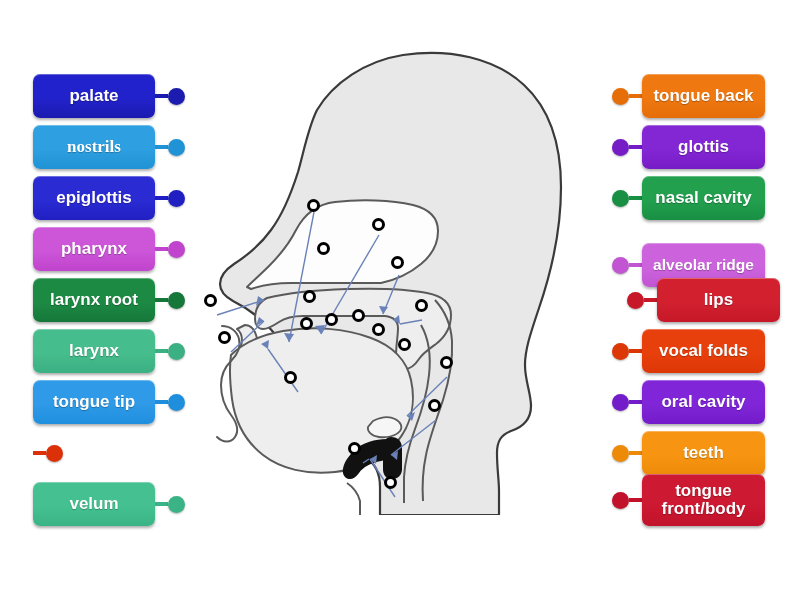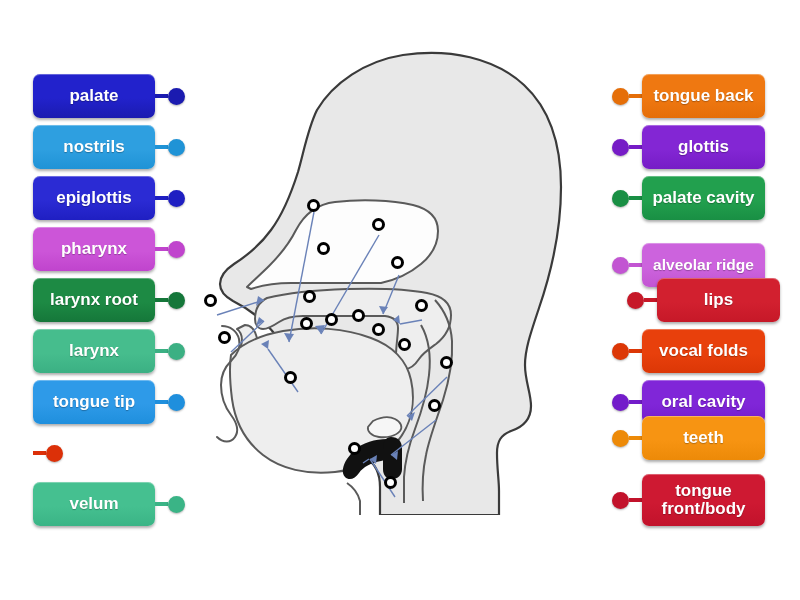--- a/index.html
+++ b/index.html
@@ -273,21 +273,21 @@
 
     <div class="label-row" style="top:74px;">
       <div class="pill" style="background: linear-gradient(rgb(34, 34, 204) 0%, rgb(34, 34, 204) 55%, rgb(27, 27, 176) 100%);">palate</div>
       <div class="connector">
         <div class="conn-line" style="background: rgb(27, 27, 176);"></div>
         <div class="conn-dot" style="background: rgb(27, 27, 176);"></div>
       </div>
     </div>
 
     <div class="label-row" style="top:125px;">
-      <div class="pill" style="background: linear-gradient(rgb(46, 159, 224) 0%, rgb(46, 159, 224) 55%, rgb(31, 147, 214) 100%);">nostrils</div>
+      <div class="pill" style="background: linear-gradient(rgb(46, 159, 224) 0%, rgb(46, 159, 224) 55%, rgb(31, 147, 214) 100%); font-family: Liberation Serif, serif;">nostrils</div>
       <div class="connector">
         <div class="conn-line" style="background: rgb(31, 147, 214);"></div>
         <div class="conn-dot" style="background: rgb(31, 147, 214);"></div>
       </div>
     </div>
 
     <div class="label-row" style="top:176px;">
       <div class="pill" style="background: linear-gradient(rgb(43, 43, 212) 0%, rgb(43, 43, 212) 55%, rgb(31, 31, 194) 100%);">epiglottis</div>
       <div class="connector">
         <div class="conn-line" style="background: rgb(31, 31, 194);"></div>
@@ -359,21 +359,21 @@
         <div class="conn-line" style="background: rgb(229, 110, 8);"></div>
       </div>
       <div class="pill" style="background: linear-gradient(rgb(239, 120, 17) 0%, rgb(239, 120, 17) 55%, rgb(229, 110, 8) 100%);">tongue back</div>
     </div>
 
     <div class="label-row" style="top:176px;">
       <div class="connector">
         <div class="conn-dot" style="background: rgb(25, 143, 68);"></div>
         <div class="conn-line" style="background: rgb(25, 143, 68);"></div>
       </div>
-      <div class="pill" style="background: linear-gradient(rgb(34, 160, 78) 0%, rgb(34, 160, 78) 55%, rgb(25, 143, 68) 100%);">palate cavity</div>
+      <div class="pill" style="background: linear-gradient(rgb(34, 160, 78) 0%, rgb(34, 160, 78) 55%, rgb(25, 143, 68) 100%);">nasal cavity</div>
     </div>
 
     <div class="label-row" style="top:243px;">
       <div class="connector">
         <div class="conn-dot" style="background: rgb(194, 85, 210);"></div>
         <div class="conn-line" style="background: rgb(194, 85, 210);"></div>
       </div>
       <div class="pill" style="font-size: 15.5px; background: linear-gradient(rgb(204, 99, 221) 0%, rgb(204, 99, 221) 55%, rgb(194, 85, 210) 100%);">alveolar ridge</div>
     </div>
 
@@ -394,21 +394,21 @@
     </div>
 
     <div class="label-row" style="top:380px;">
       <div class="connector">
         <div class="conn-dot" style="background: rgb(115, 28, 202);"></div>
         <div class="conn-line" style="background: rgb(115, 28, 202);"></div>
       </div>
       <div class="pill" style="background: linear-gradient(rgb(128, 38, 216) 0%, rgb(128, 38, 216) 55%, rgb(115, 28, 202) 100%);">oral cavity</div>
     </div>
 
-    <div class="label-row" style="top:416px;">
+    <div class="label-row" style="top:431px;">
       <div class="connector">
         <div class="conn-dot" style="background: rgb(237, 138, 8);"></div>
         <div class="conn-line" style="background: rgb(237, 138, 8);"></div>
       </div>
       <div class="pill" style="background: linear-gradient(rgb(247, 148, 18) 0%, rgb(247, 148, 18) 55%, rgb(237, 138, 8) 100%);">teeth</div>
     </div>
 
     <div class="label-row" style="top:478px;">
       <div class="connector">
         <div class="conn-dot" style="background: rgb(194, 18, 43);"></div>

